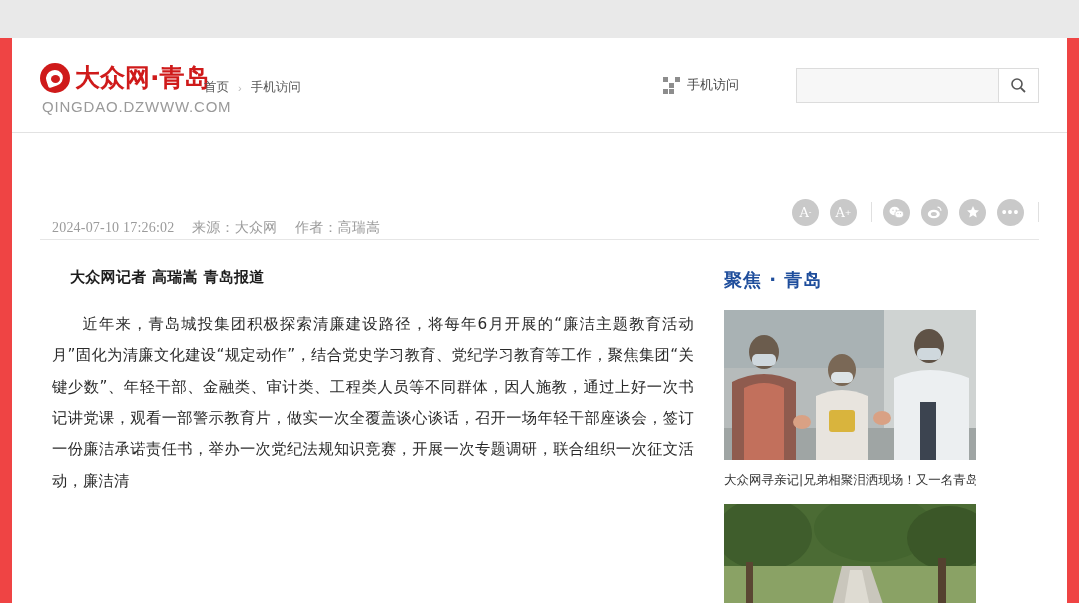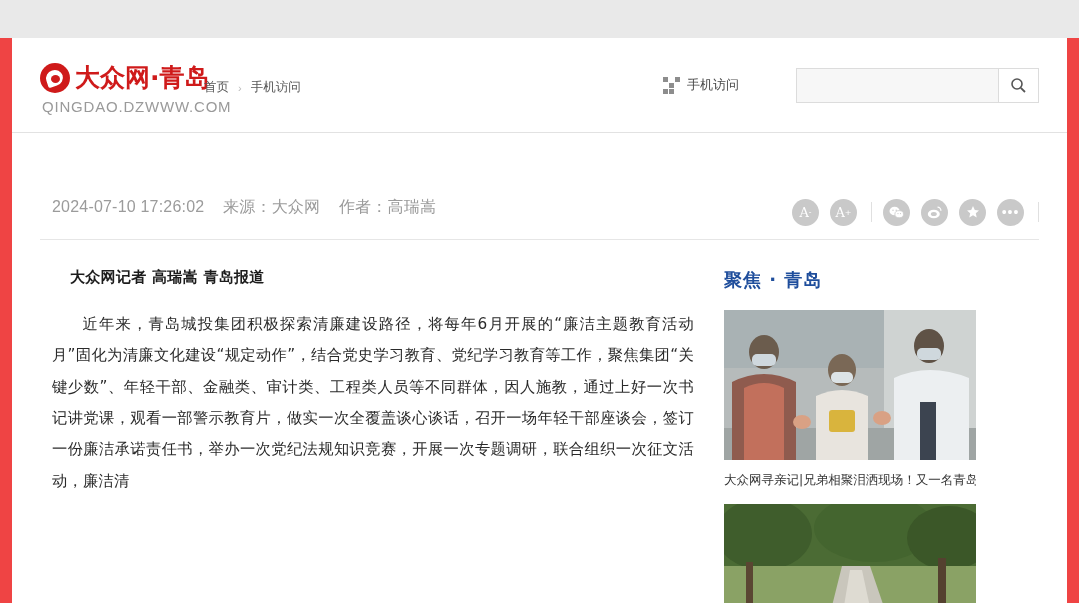--- a/index.html
+++ b/index.html
@@ -176,24 +176,25 @@
   .meta-row {
     position: relative;
     margin-top: 26px;
     padding-bottom: 15px;
     border-bottom: 1px solid #e6e6e6;
     height: 47px;
   }
   .meta-left {
     position: absolute;
     left: 12px;
-    top: 4px;
-    font-size: 16px;
+    top: 26px;
+    font-size: 14px;
     color: #9b9b9b;
     letter-spacing: 0.2px;
+    font-family: Liberation Serif, serif;
   }
   .meta-left span { margin-right: 14px; }
   .meta-right {
     position: absolute;
     right: 0;
     top: 0;
     display: flex;
     align-items: center;
     height: 38px;
   }

